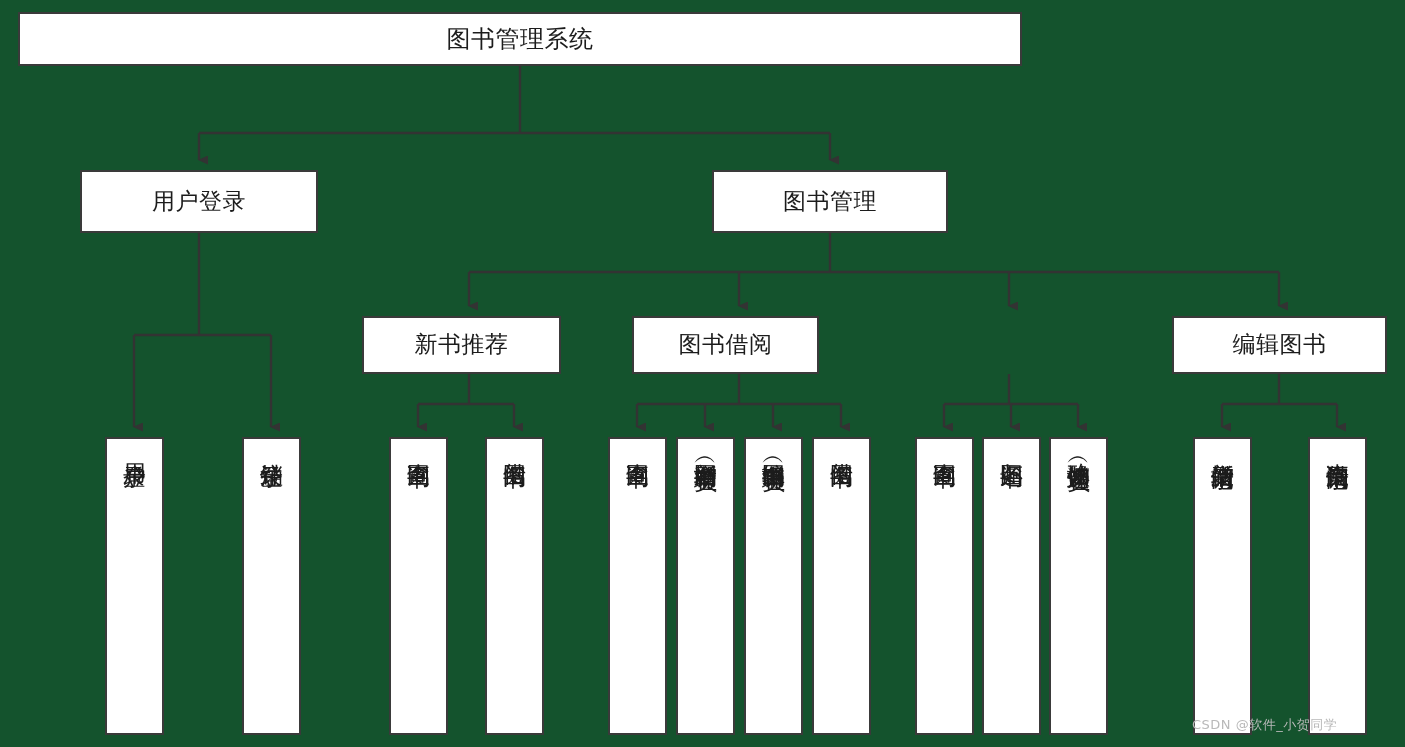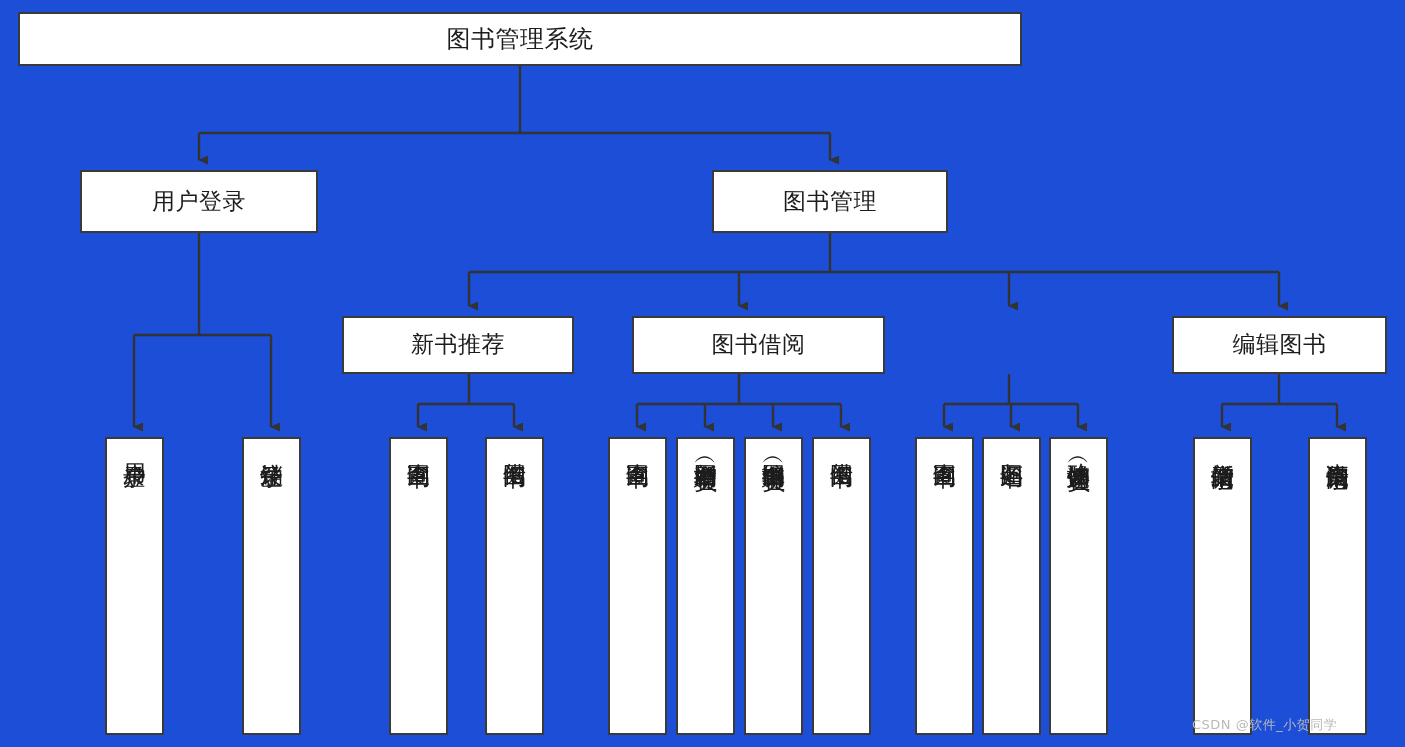--- a/index.html
+++ b/index.html
@@ -8,21 +8,21 @@
     padding: 0;
     background: #ffffff;
   }
   body {
     font-family: "DejaVu Sans", "Liberation Sans", sans-serif;
   }
   #diagram-root {
     position: relative;
     width: 1405px;
     height: 747px;
-    background: #1d4ed8;
+    background: #14532d;
     overflow: hidden;
   }
   #edges-layer {
     position: absolute;
     left: 0;
     top: 0;
     width: 1405px;
     height: 747px;
     pointer-events: none;
   }
@@ -137,25 +137,25 @@
   </div>
 
   <div class="node node-h" style="left:80px; top:170px; width:238px; height:63px;">
     <span class="node-label">用户登录</span>
   </div>
 
   <div class="node node-h" style="left:712px; top:170px; width:236px; height:63px;">
     <span class="node-label">图书管理</span>
   </div>
 
-  <div class="node node-h" style="left:342px; top:316px; width:232px; height:58px;">
+  <div class="node node-h" style="left:362px; top:316px; width:199px; height:58px;">
     <span class="node-label">新书推荐</span>
   </div>
 
-  <div class="node node-h" style="left:632px; top:316px; width:253px; height:58px;">
+  <div class="node node-h" style="left:632px; top:316px; width:187px; height:58px;">
     <span class="node-label">图书借阅</span>
   </div>
 
 
   <div class="node node-h" style="left:1172px; top:316px; width:215px; height:58px;">
     <span class="node-label">编辑图书</span>
   </div>
 
   <div class="node node-v" style="left:105px; top:437px; width:59px; height:298px;">
     <span class="node-label">用户登录</span>

